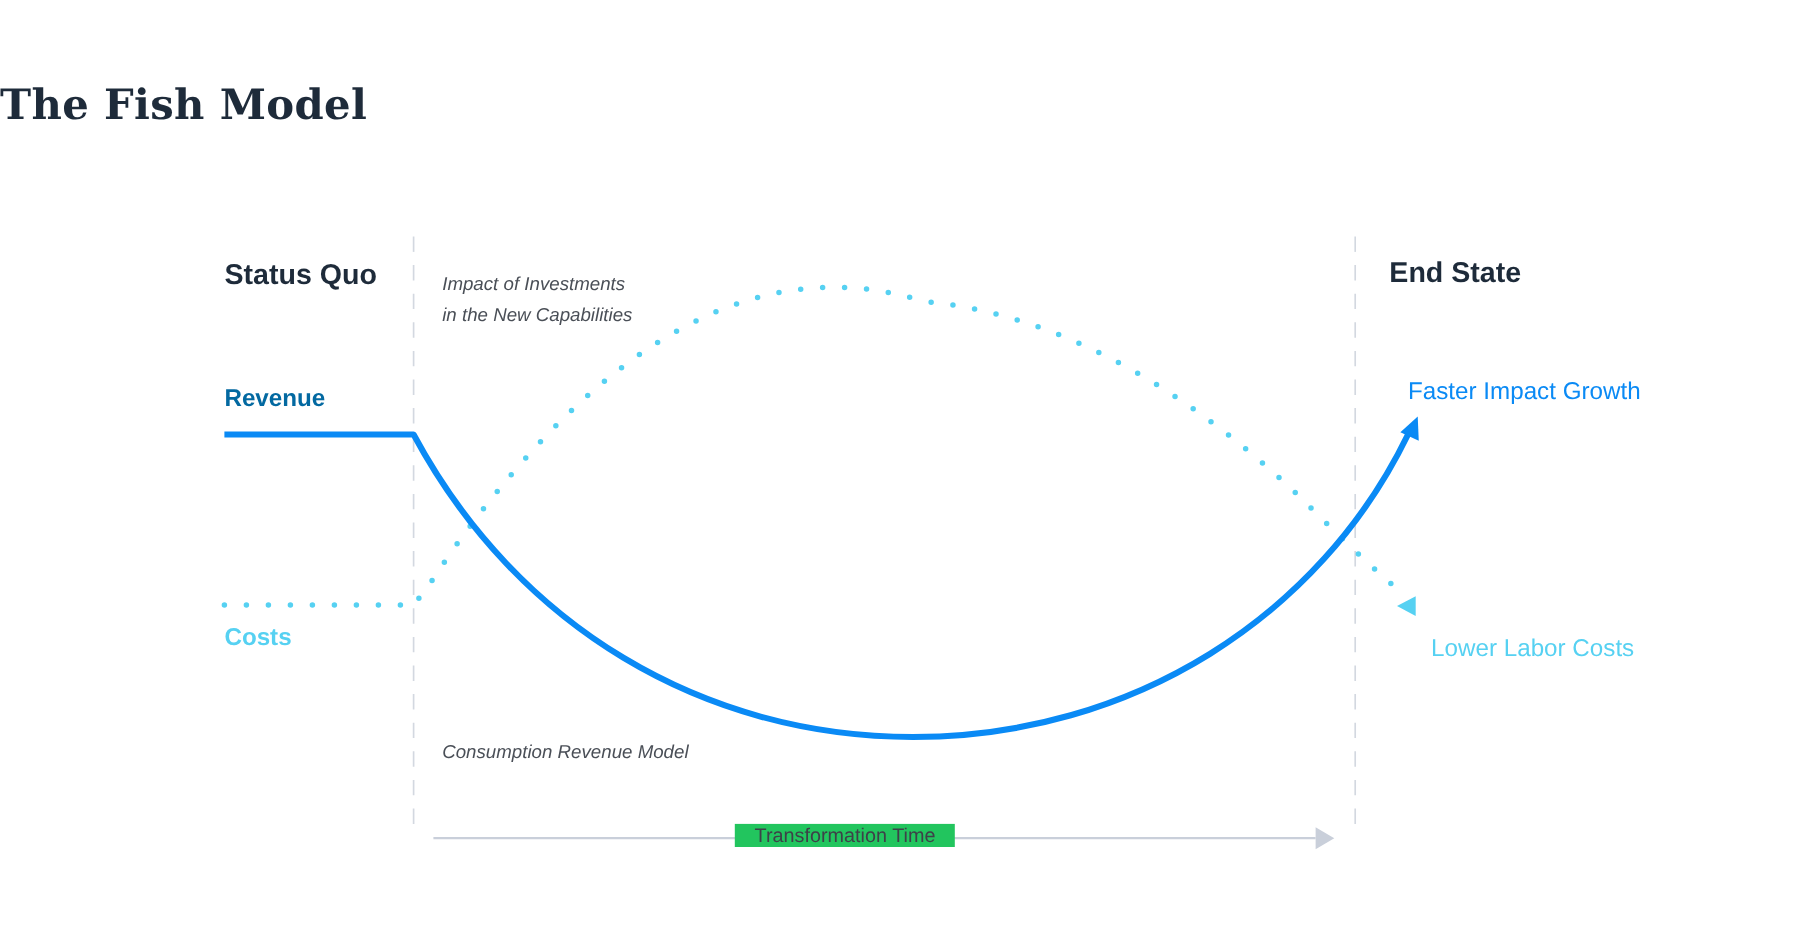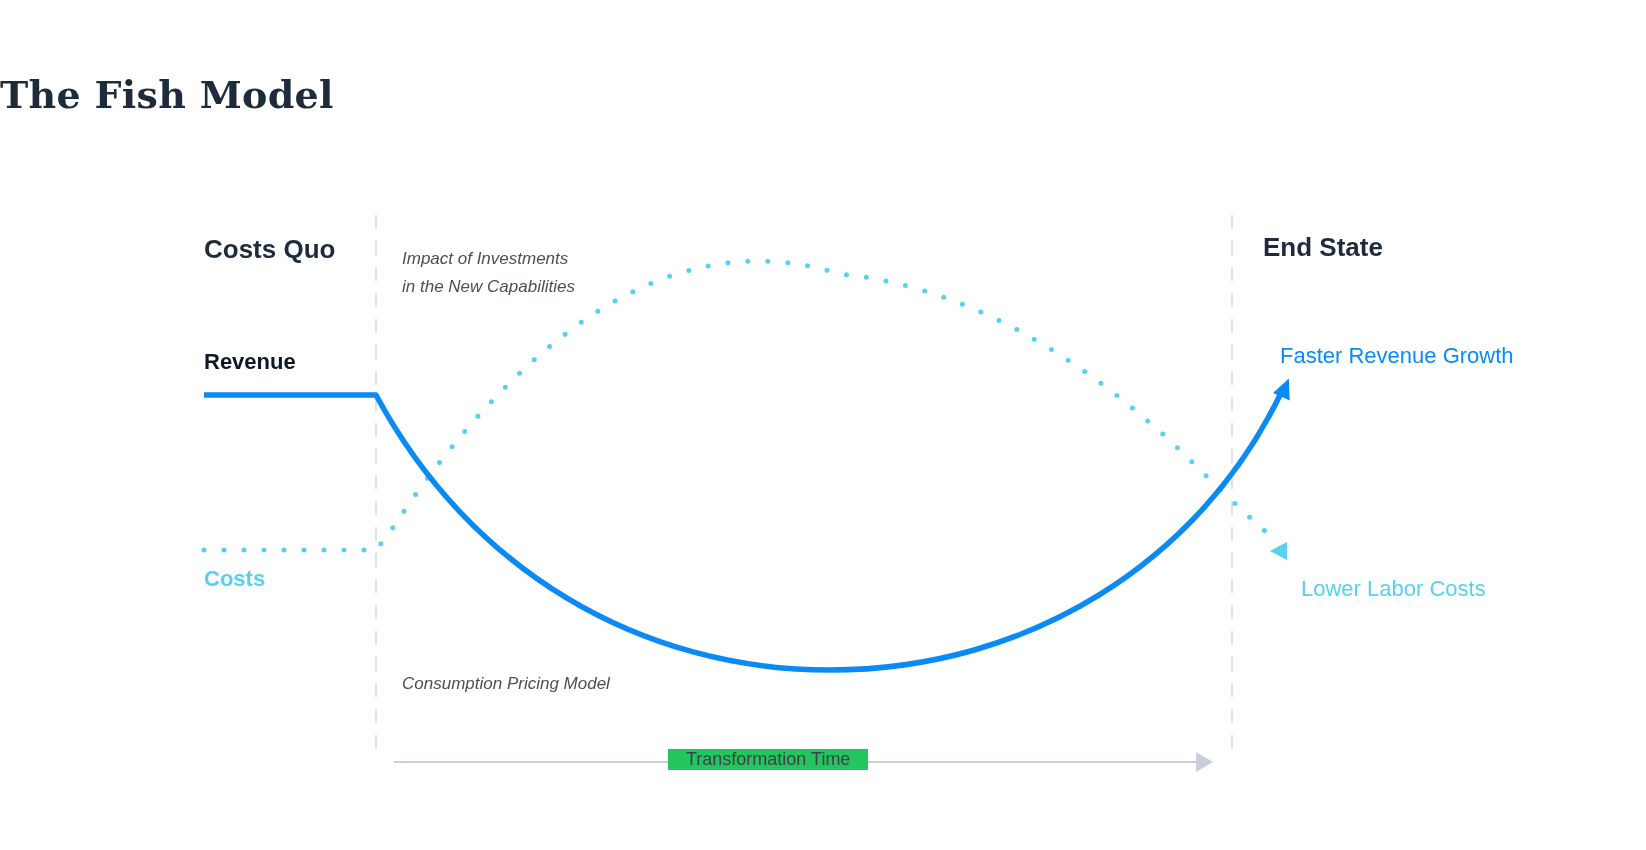--- a/index.html
+++ b/index.html
@@ -26,31 +26,31 @@
   <path d="M 204 550 L 376 550 Q 392 530 408 505 Q 620 205 840 274 Q 1010 290 1180 450 Q 1240 510 1272 537" fill="none" stroke="#56d1f2" stroke-width="5" stroke-linecap="round" stroke-dasharray="0 20"></path>
   <polygon points="1270,551 1287,542 1287,560" fill="#56d1f2"></polygon>
 
   <path d="M 204 395 L 376 395 C 470 570 640 670 830 670 C 1030 670 1200 560 1280 395" fill="none" stroke="#0a8af5" stroke-width="5.5" stroke-linejoin="round"></path>
   <polygon points="1290,379 1273,392 1289,401" fill="#0a8af5" transform="rotate(-5 1285 392)"></polygon>
 
   <line x1="394" y1="762" x2="1196" y2="762" stroke="#c9cfda" stroke-width="2"></line>
   <polygon points="1196,752 1213,762 1196,772" fill="#c9cfda"></polygon>
 </svg>
 
-<div class="abs phase" style="left:204px; top:234px;">Costs Quo</div>
+<div class="abs phase" style="left:204px; top:234px;">Status Quo</div>
 <div class="abs phase" style="left:1263px; top:232px;">End State</div>
 
-<div class="abs series-label" style="left:204px; top:349px; color:#0f172a;">Revenue</div>
+<div class="abs series-label" style="left:204px; top:349px; color:#0369a1;">Revenue</div>
 <div class="abs series-label" style="left:204px; top:566px; color:#56d1f2;">Costs</div>
 
 <div class="abs note" style="left:402px; top:245px;">
   <div>Impact of Investments</div>
   <div>in the New Capabilities</div>
 </div>
 
 <div class="abs note" style="left:402px; top:670px;">
-  <div>Consumption Pricing Model</div>
+  <div>Consumption Revenue Model</div>
 </div>
 
-<div class="abs outcome" style="left:1280px; top:343px; color:#0a8af5;">Faster Revenue Growth</div>
+<div class="abs outcome" style="left:1280px; top:343px; color:#0a8af5;">Faster Impact Growth</div>
 <div class="abs outcome" style="left:1277px; top:576px; color:#56d1f2;margin-left:24px;">Lower Labor Costs</div>
 
 <div class="abs time-label" style="left:668px; top:749px;">Transformation Time</div>
 
 </body></html>

